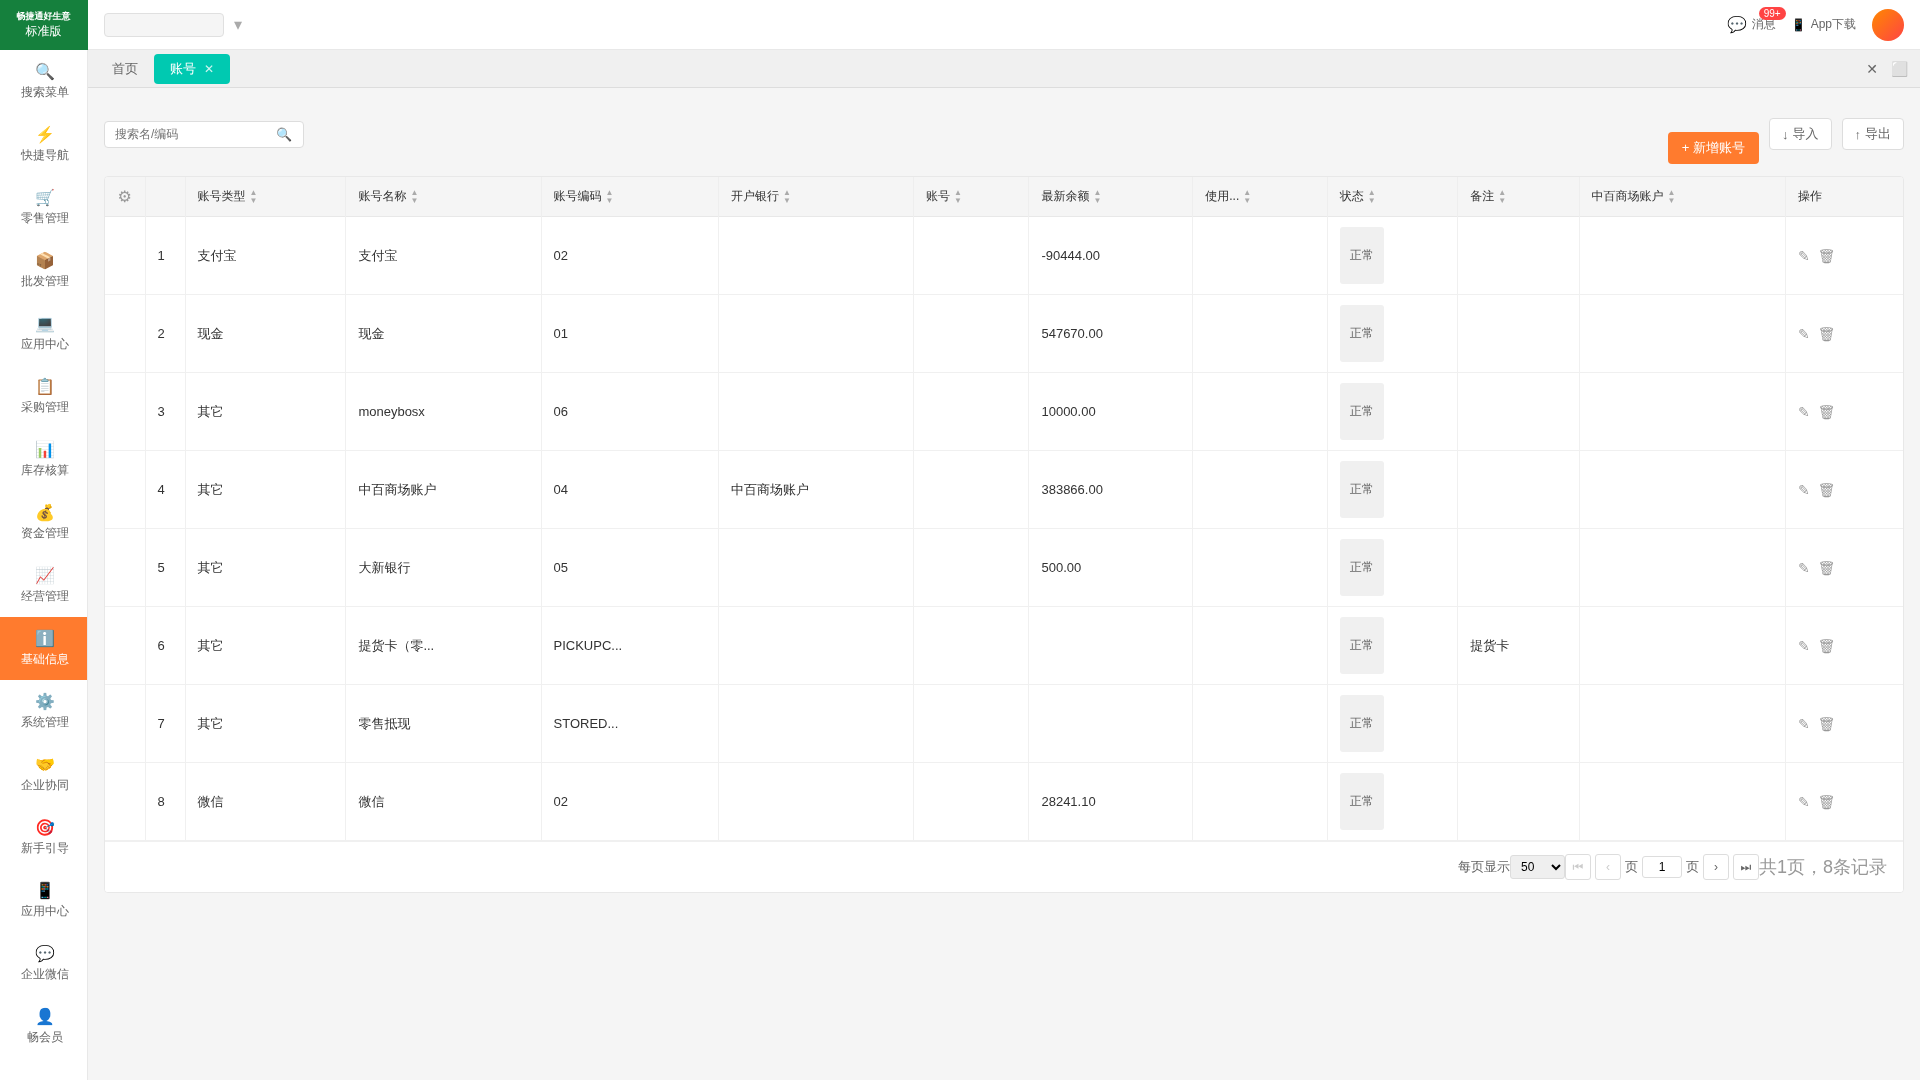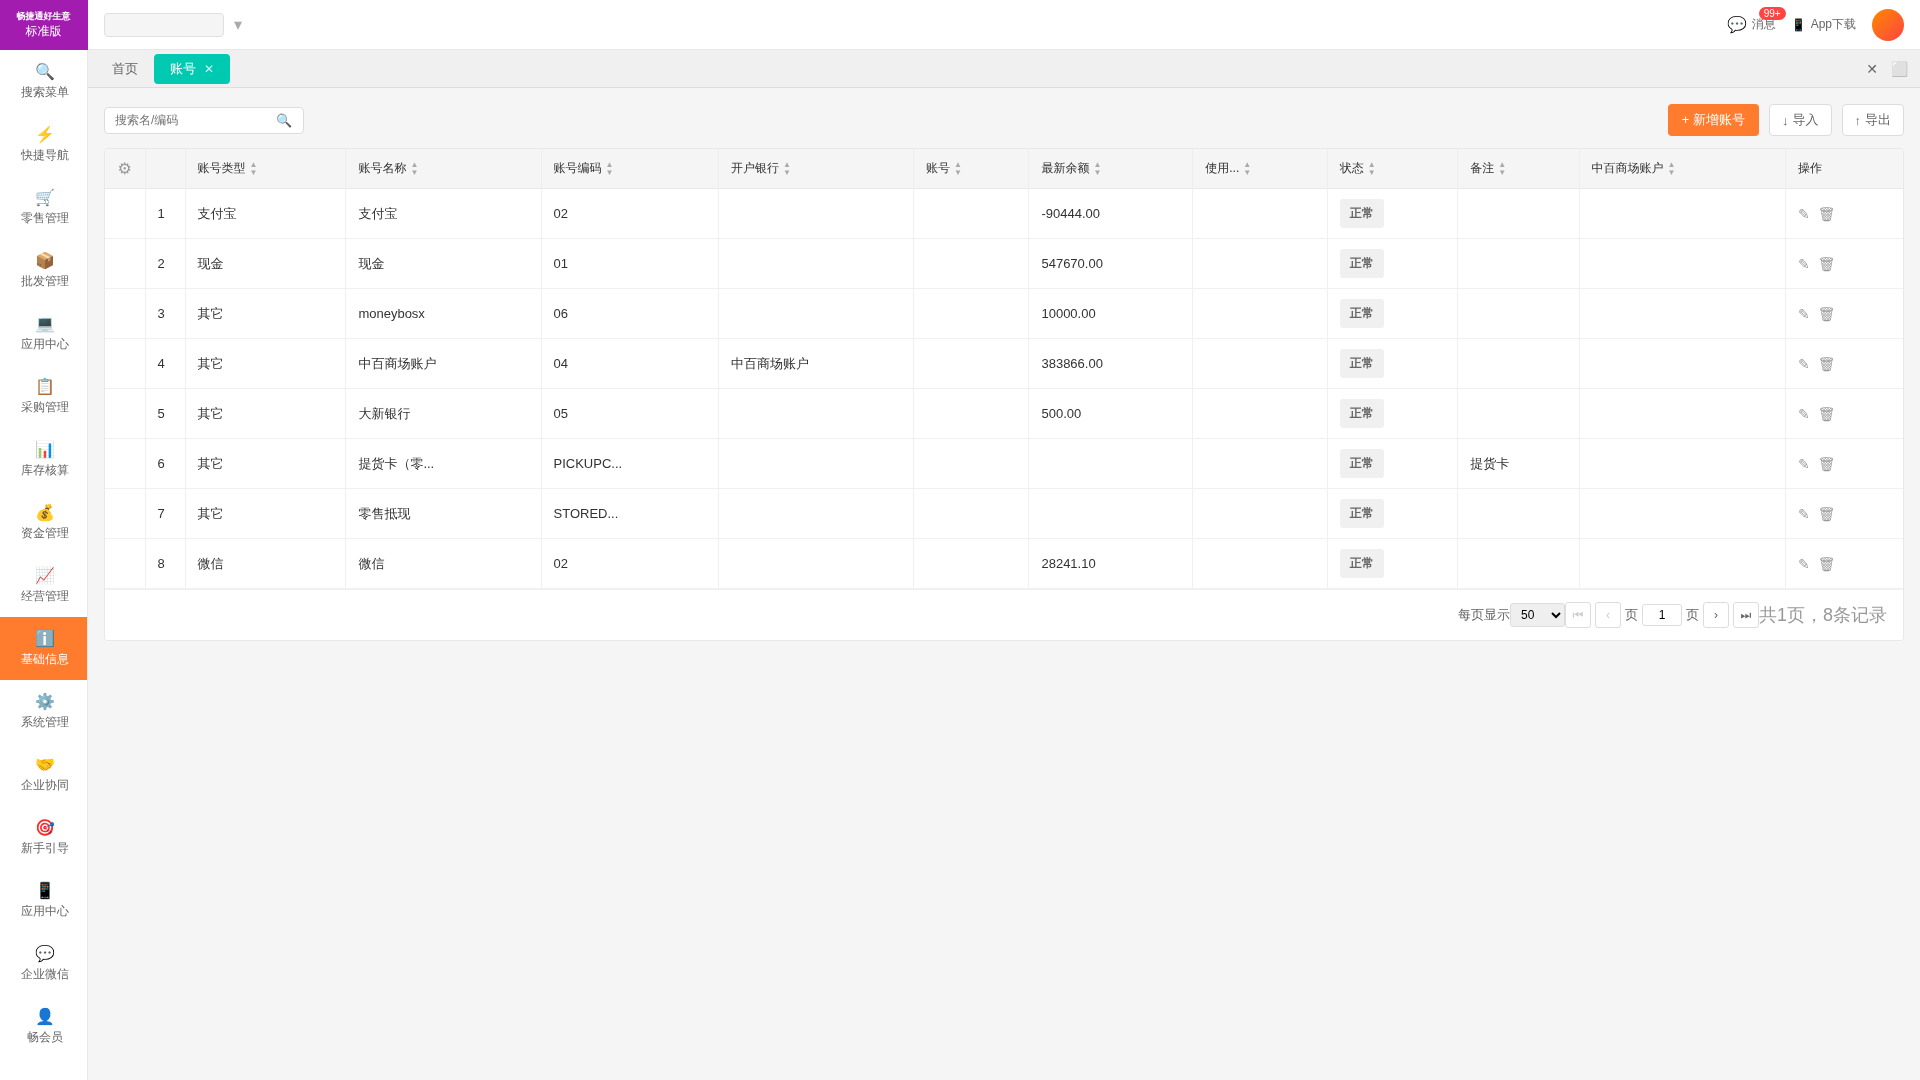--- a/index.html
+++ b/index.html
@@ -11,21 +11,21 @@
       background: #fff;
       display: flex;
       flex-direction: column;
       align-items: center;
       border-right: 1px solid #e8e8e8;
       flex-shrink: 0;
     }
     .sidebar-logo {
       width: 88px;
       height: 50px;
-      background: #a21caf;
+      background: #15803d;
       display: flex;
       align-items: center;
       justify-content: center;
       flex-direction: column;
     }
     .sidebar-logo-text {
       color: #fff;
       font-size: 11px;
       font-weight: bold;
     }
@@ -212,20 +212,21 @@
       background: #ff7b2e;
       color: #fff;
       border: none;
       border-radius: 4px;
       padding: 7px 14px;
       font-size: 13px;
       cursor: pointer;
       display: flex;
       align-items: center;
       gap: 4px;
+      margin-top: 28px;
     }
     .btn-outline {
       background: #fff;
       color: #666;
       border: 1px solid #ddd;
       border-radius: 4px;
       padding: 6px 12px;
       font-size: 13px;
       cursor: pointer;
       display: flex;
@@ -272,25 +273,24 @@
     tbody td {
       padding: 10px 12px;
       color: #333;
       border-right: 1px solid #f0f0f0;
       white-space: nowrap;
     }
     tbody td:last-child { border-right: none; }
     .status-badge {
       background: #f0f0f0;
       color: #666;
-      padding: 6px 10px;
+      padding: 20px 10px;
       border-radius: 3px;
       font-size: 12px;
       display: inline-block;
-      font-weight: bold;
     }
     .action-btns {
       display: flex;
       gap: 8px;
       align-items: center;
     }
     .icon-btn {
       cursor: pointer;
       color: #999;
       font-size: 14px;

